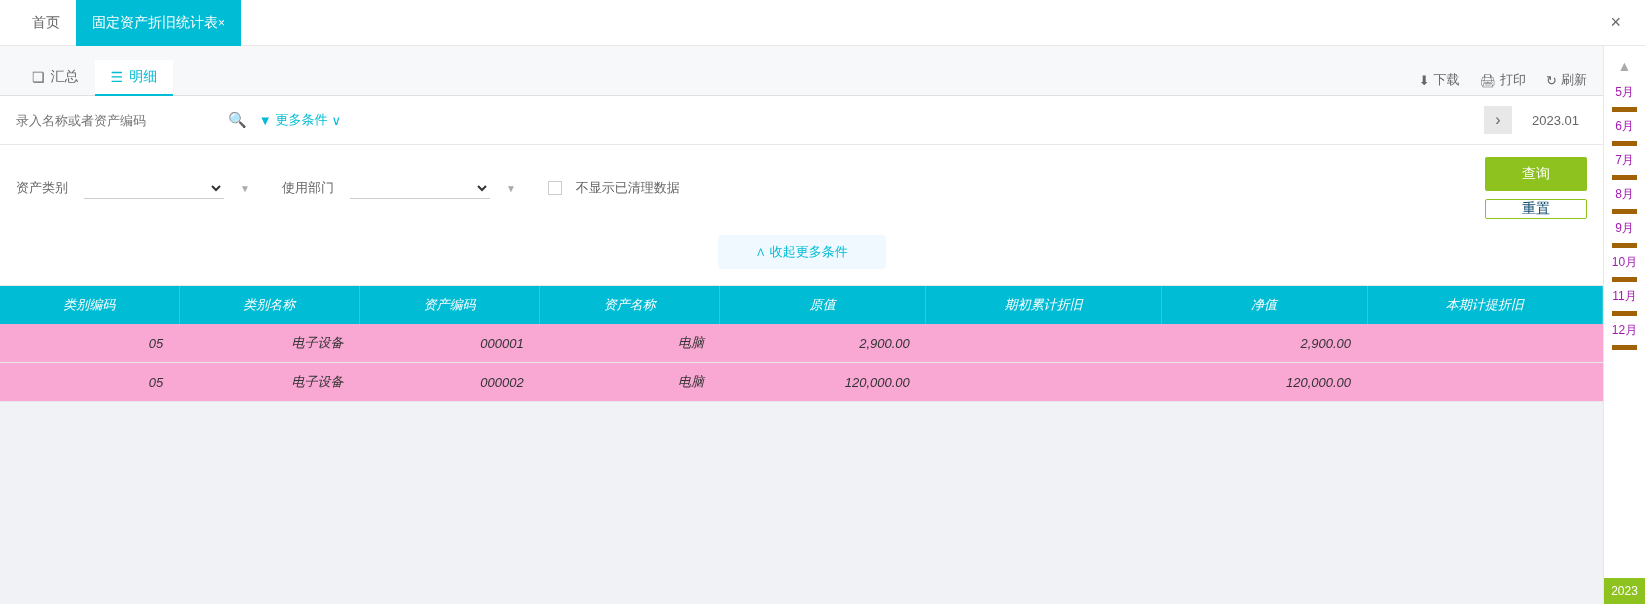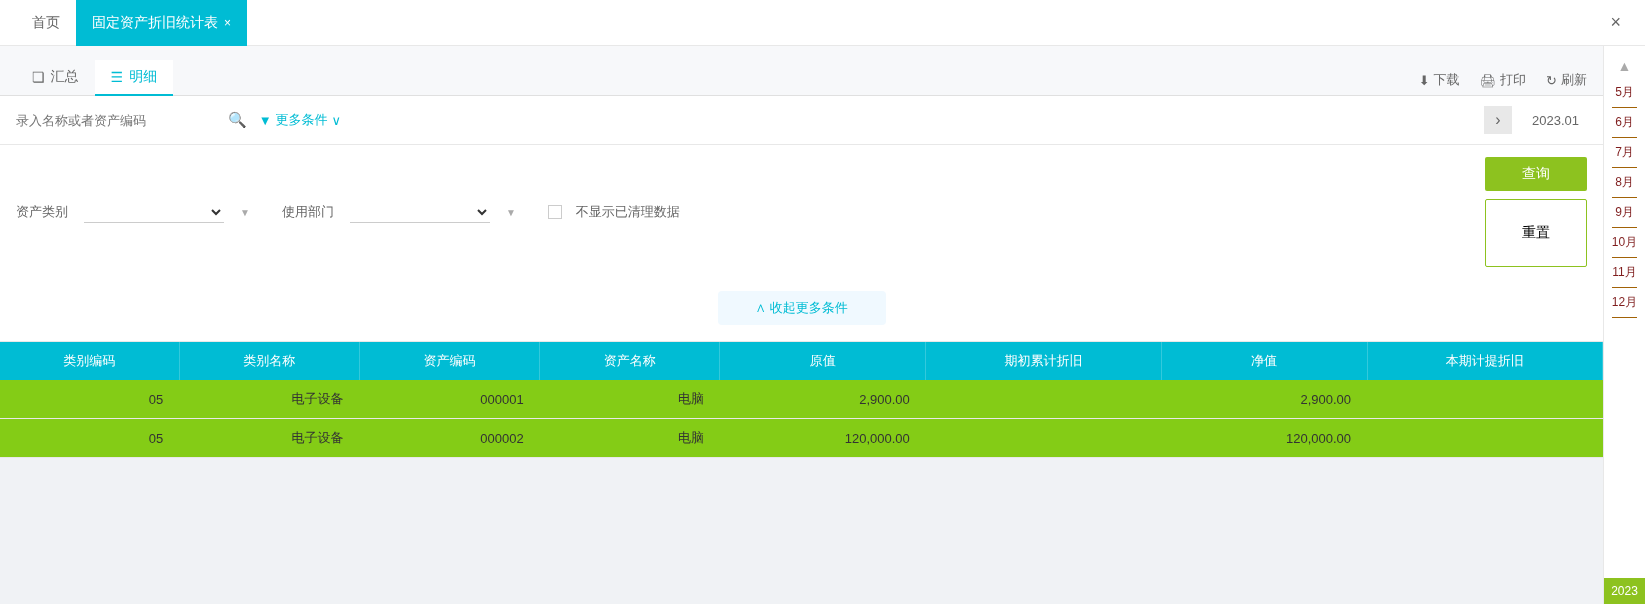--- a/index.html
+++ b/index.html
@@ -11,21 +11,21 @@
       background: #fff;
       height: 46px;
       padding: 0 16px;
       border-bottom: 1px solid #e8e8e8;
       gap: 0;
     }
     .nav-home {
       color: #666; font-size: 14px; padding: 0 16px; cursor: pointer;
     }
     .nav-tab {
-      display: flex; align-items: center; gap: 6px;
+      display: flex; align-items: center; 
       background: #00bcd4; color: #fff;
       padding: 0 16px; height: 46px; font-size: 14px;
       cursor: pointer;
     }
     .nav-tab-close { font-size: 12px; cursor: pointer; }
     .close-window {
       margin-left: auto; font-size: 18px; color: #666; cursor: pointer; padding: 0 8px;
     }
 
     
@@ -107,35 +107,36 @@
     }
     .filter-buttons {
       margin-left: auto; display: flex; flex-direction: column; gap: 8px;
     }
     .btn-query {
       background: #8dc21f; color: #fff; border: none;
       padding: 8px 36px; font-size: 14px; cursor: pointer;
       border-radius: 2px;
     }
     .btn-reset {
-      background: #fff; color: #000000; border: 1px solid #8dc21f;
-      padding: 24px 36px; font-size: 14px; cursor: pointer;
+      background: #fff; color: #0c4a6e; border: 1px solid #8dc21f;
+      padding: 0 36px; font-size: 14px; cursor: pointer;
       border-radius: 2px;
     }
     .collapse-bar {
       text-align: center; padding: 8px 0;
       color: #00bcd4; cursor: pointer; font-size: 13px;
-      background: #f0f9ff; border-radius: 4px; margin: 12px auto 8px auto;
+      background: #f0f9ff; border-radius: 4px; margin: 4px auto 8px auto;
       width: 168px;
     }
 
     
     .table-wrapper {
-      background: #84cc16;
+      background: #f9a8d4;
       overflow: hidden;
+      font-style: italic;
     }
     table {
       width: 100%; border-collapse: collapse;
     }
     thead tr {
       background: #00bcd4; color: #fff;
     }
     thead th {
       padding: 10px 16px; font-size: 13px; font-weight: 500;
       border-right: 1px solid rgba(255,255,255,0.2);
@@ -162,22 +163,22 @@
       right: 0; top: 46px;
       width: 42px;
       height: calc(604px - 46px);
       background: #fff;
       border-left: 1px solid #e8e8e8;
       display: flex; flex-direction: column; align-items: center;
       padding-top: 8px; gap: 0;
     }
     .sidebar-month {
       width: 100%; text-align: center;
-      padding: 6px 0; font-size: 12px; color: #7f1d1d;
-      cursor: pointer; border-bottom: 1px solid #a16207;
+      padding: 6px 0; font-size: 12px; color: #a21caf;
+      cursor: pointer; border-bottom: 5px solid #a16207;
     }
     .sidebar-year {
       background: #8dc21f; color: #fff;
       width: 100%; text-align: center;
       padding: 6px 0; font-size: 12px;
       margin-top: auto;
     }
     .sidebar-scroll-up, .sidebar-scroll-down {
       width: 100%; text-align: center;
       padding: 4px 0; font-size: 14px; color: #aaa; cursor: pointer;

